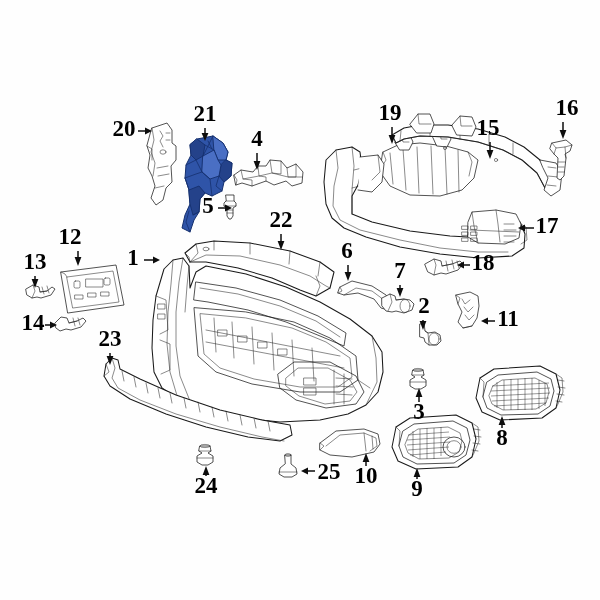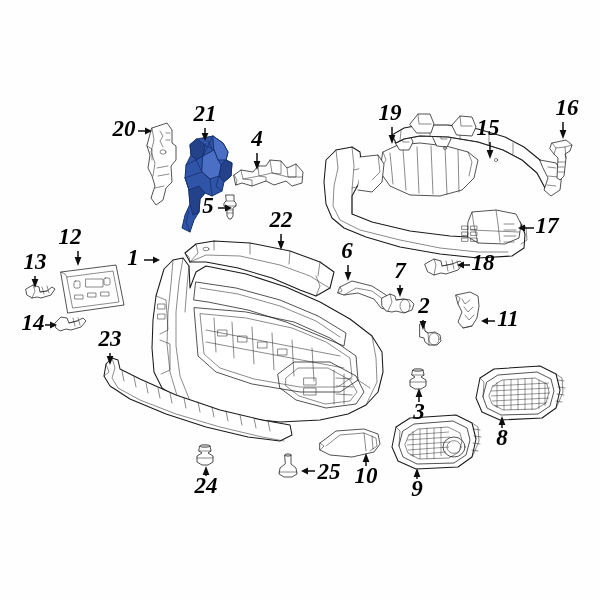--- a/index.html
+++ b/index.html
@@ -2,21 +2,21 @@
 <html><head>
 <meta charset="utf-8">
 <title>Parts Diagram</title>
 <style>
   html,body{margin:0;padding:0;background:#ffffff;}
   body{
     font-family:"Liberation Serif", serif;
     width:600px;height:600px;overflow:hidden;
   }
   #diagram-root{
-    position:relative;width:600px;height:600px;background:#FEFEFE;font-style:italic;
+    position:relative;width:600px;height:600px;background:#FEFEFE;
   }
   svg#parts-svg{display:block;width:600px;height:600px;}
   .ln-thin{fill:none;stroke:#1a1a1a;stroke-width:0.75;stroke-linejoin:round;stroke-linecap:round;}
   .ln-hair{fill:none;stroke:#2a2a2a;stroke-width:0.55;stroke-linejoin:round;stroke-linecap:round;}
   .fillw{fill:#ffffff;stroke:#1a1a1a;stroke-width:1.05;stroke-linejoin:round;stroke-linecap:round;}
   .fillw-thin{fill:#ffffff;stroke:#1a1a1a;stroke-width:0.75;stroke-linejoin:round;stroke-linecap:round;}
   .hl{fill:#2f54a8;stroke:#15306e;stroke-width:1.0;stroke-linejoin:round;stroke-linecap:round;}
   .hl-d{fill:#24428a;stroke:#15306e;stroke-width:0.9;stroke-linejoin:round;stroke-linecap:round;}
   .hl-l{fill:#4a6fc4;stroke:#15306e;stroke-width:0.9;stroke-linejoin:round;stroke-linecap:round;}
   .hl-line{fill:none;stroke:#15306e;stroke-width:0.8;stroke-linejoin:round;stroke-linecap:round;}

